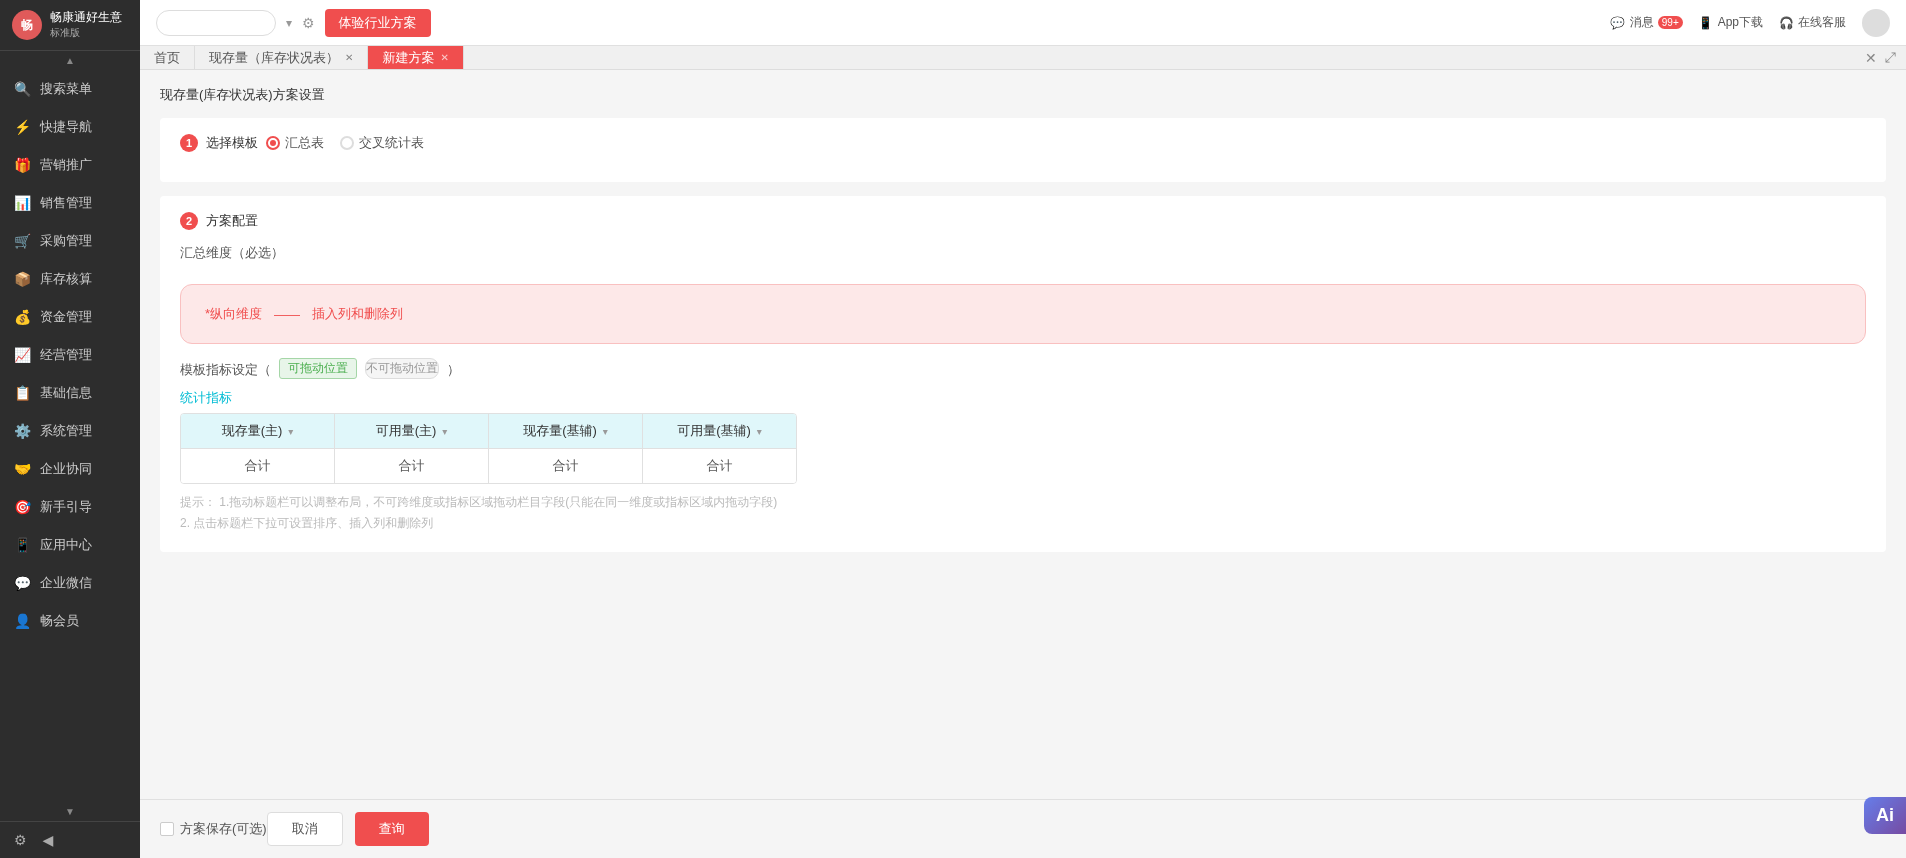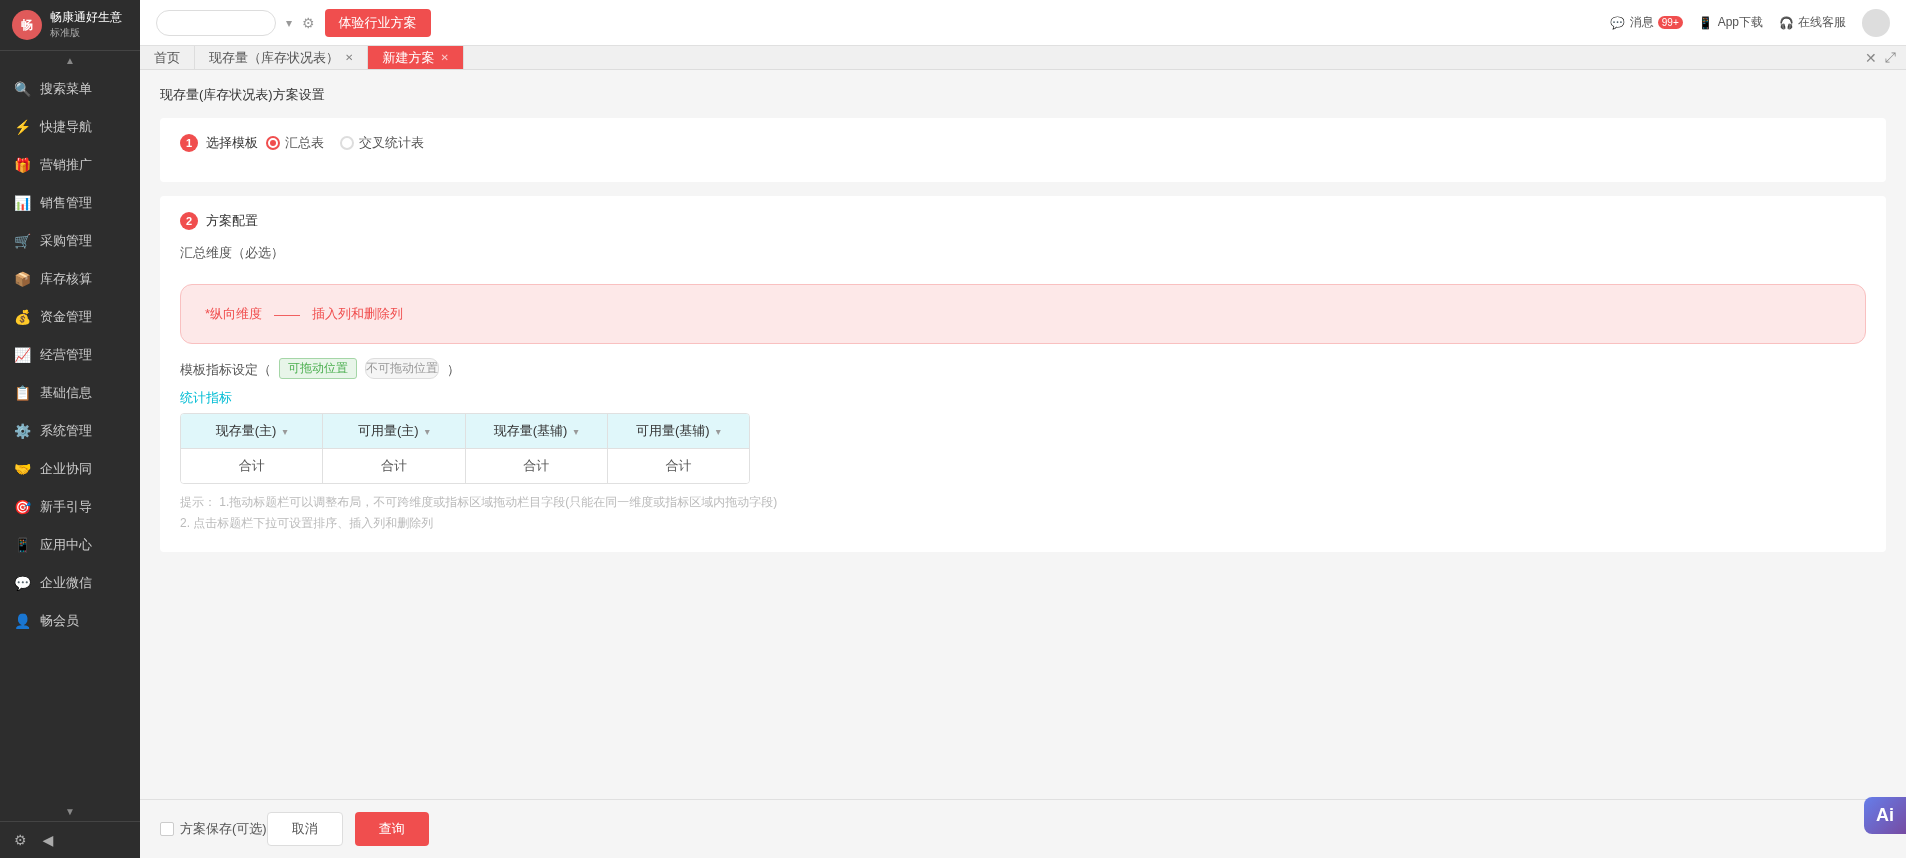--- a/index.html
+++ b/index.html
@@ -267,21 +267,21 @@
       color: #00bcd4;
       font-size: 13px;
       margin-bottom: 6px;
       font-weight: 500;
     }
 
     .stats-table {
       border: 1px solid #e0e0e0;
       border-radius: 4px;
       overflow: hidden;
-      width: 570px;
+      width: 617px;
     }
     .stats-header {
       display: flex;
       background: #e0f7fa;
     }
     .stats-header-cell {
       flex: 1;
       padding: 8px 10px;
       font-size: 13px;
       color: #333;

